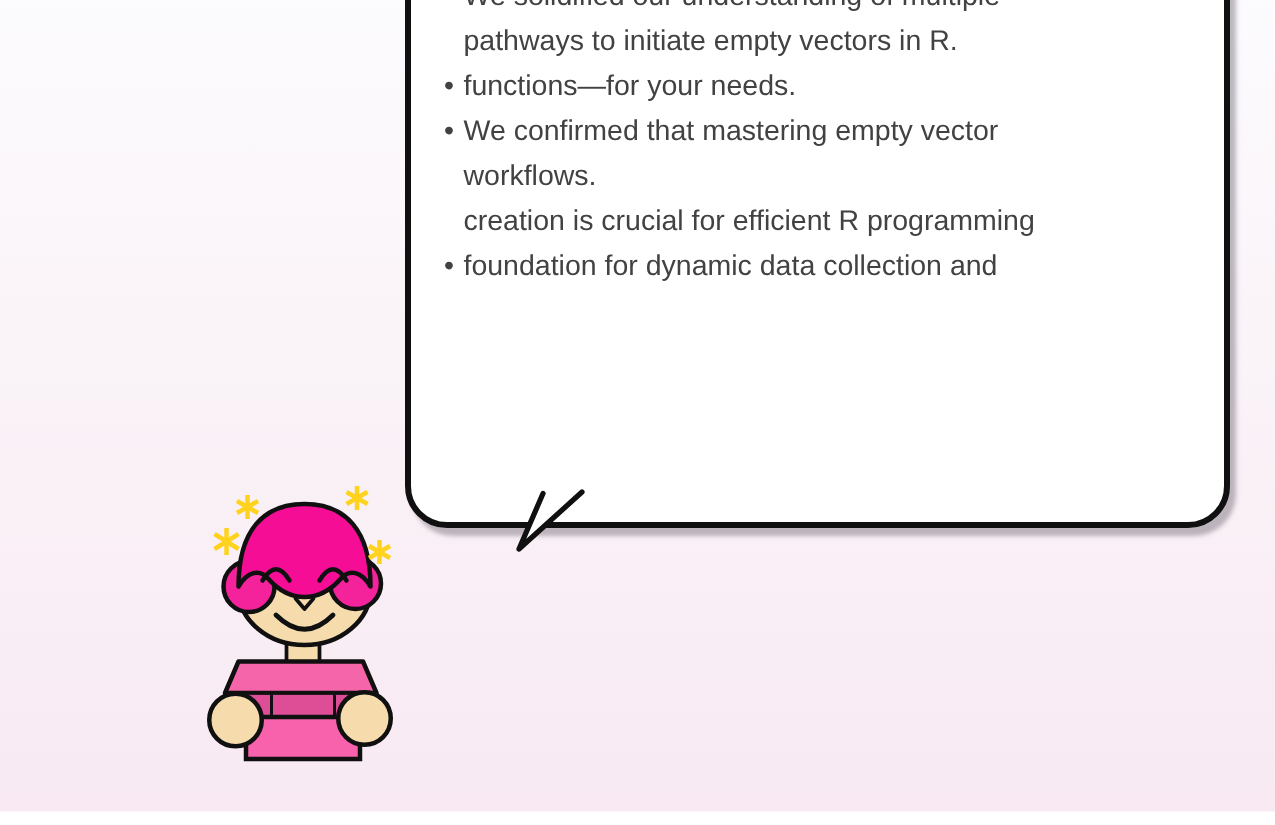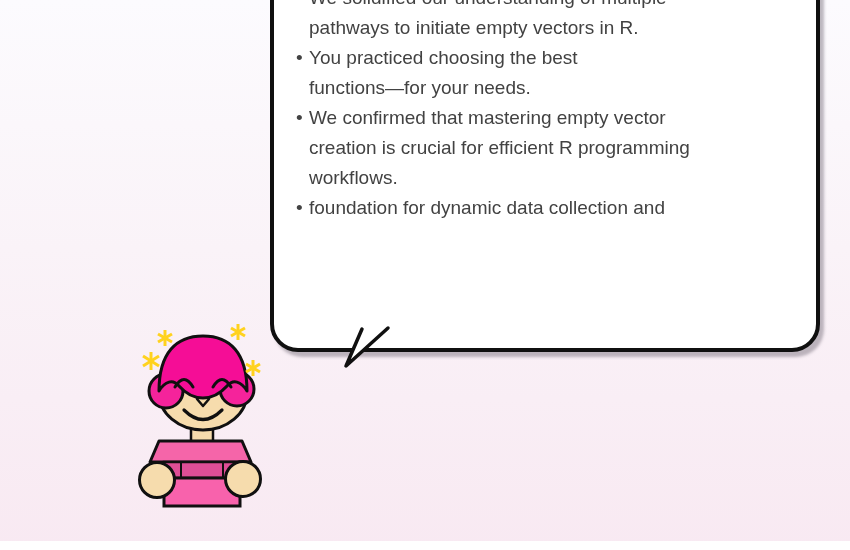--- a/index.html
+++ b/index.html
@@ -72,37 +72,36 @@
     <div class="line">
         <span class="bullet">•</span>
         <span class="line-text">We solidified our understanding of multiple</span>
       </div>
       <div class="line">
         <span class="bullet"></span>
         <span class="line-text">pathways to initiate empty vectors in R.</span>
       </div>
       <div class="line">
         <span class="bullet">•</span>
-        <span class="line-text">You practiced choosing the best</span>
       </div>
       <div class="line">
         <span class="bullet"></span>
         <span class="line-text">functions—for your needs.</span>
       </div>
       <div class="line">
         <span class="bullet">•</span>
         <span class="line-text">We confirmed that mastering empty vector</span>
       </div>
       <div class="line">
         <span class="bullet"></span>
-        <span class="line-text">creation is crucial for efficient R programming</span>
+        <span class="line-text">workflows.</span>
       </div>
       <div class="line">
         <span class="bullet"></span>
-        <span class="line-text">workflows.</span>
+        <span class="line-text">creation is crucial for efficient R programming</span>
       </div>
       <div class="line">
         <span class="bullet">•</span>
       </div>
       <div class="line">
         <span class="bullet"></span>
         <span class="line-text">foundation for dynamic data collection and</span>
       </div>
   </div>
 

